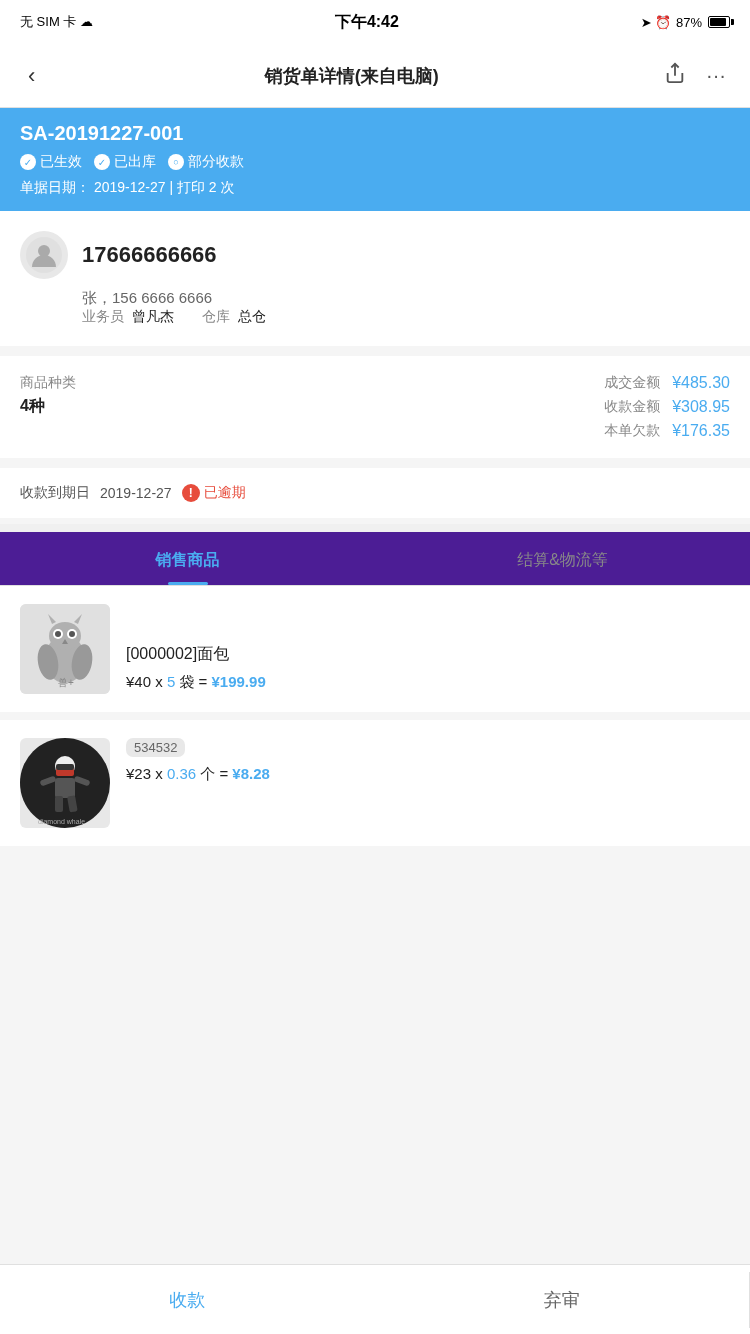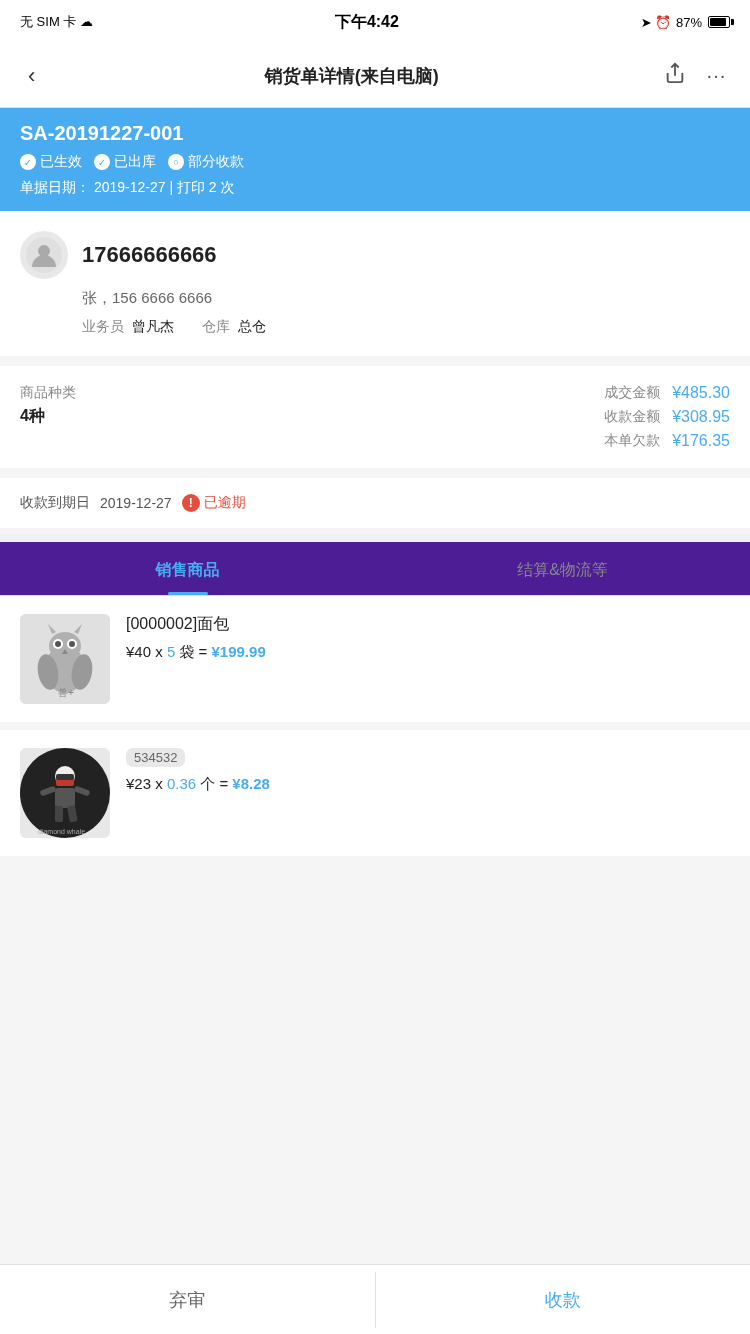--- a/index.html
+++ b/index.html
@@ -154,21 +154,20 @@
     }
     .avatar svg { width: 36px; height: 36px; }
     .customer-name {
       font-size: 22px;
       font-weight: 600;
       color: #222;
     }
     .customer-sub {
       font-size: 15px;
       color: #666;
-      margin-bottom: 10px;
       padding-left: 62px;
     }
     .customer-meta {
       display: flex;
       align-items: center;
       gap: 8px;
       padding-left: 62px;
     }
     .meta-label {
       font-size: 14px;
@@ -313,20 +312,21 @@
       justify-content: center;
     }
     .product-info {
       flex: 1;
     }
     .product-name {
       font-size: 16px;
       color: #222;
       font-weight: 500;
       margin-bottom: 8px;
+      margin-top: 40px;
     }
     .product-sku {
       display: inline-block;
       background: #e8e8e8;
       color: #666;
       font-size: 13px;
       padding: 2px 8px;
       border-radius: 7px;
       margin-bottom: 8px;
     }
@@ -570,15 +570,15 @@
         <span class="total">¥8.28</span>
       </div>
     </div>
   </div>
 
 </div>
 
 <div class="bottom-spacer"></div>
 
 <div class="bottom-bar">
+  <div class="bottom-btn confirm">收款</div>
   <div class="bottom-btn cancel">弃审</div>
-  <div class="bottom-btn confirm">收款</div>
 </div>
 
 </body></html>

